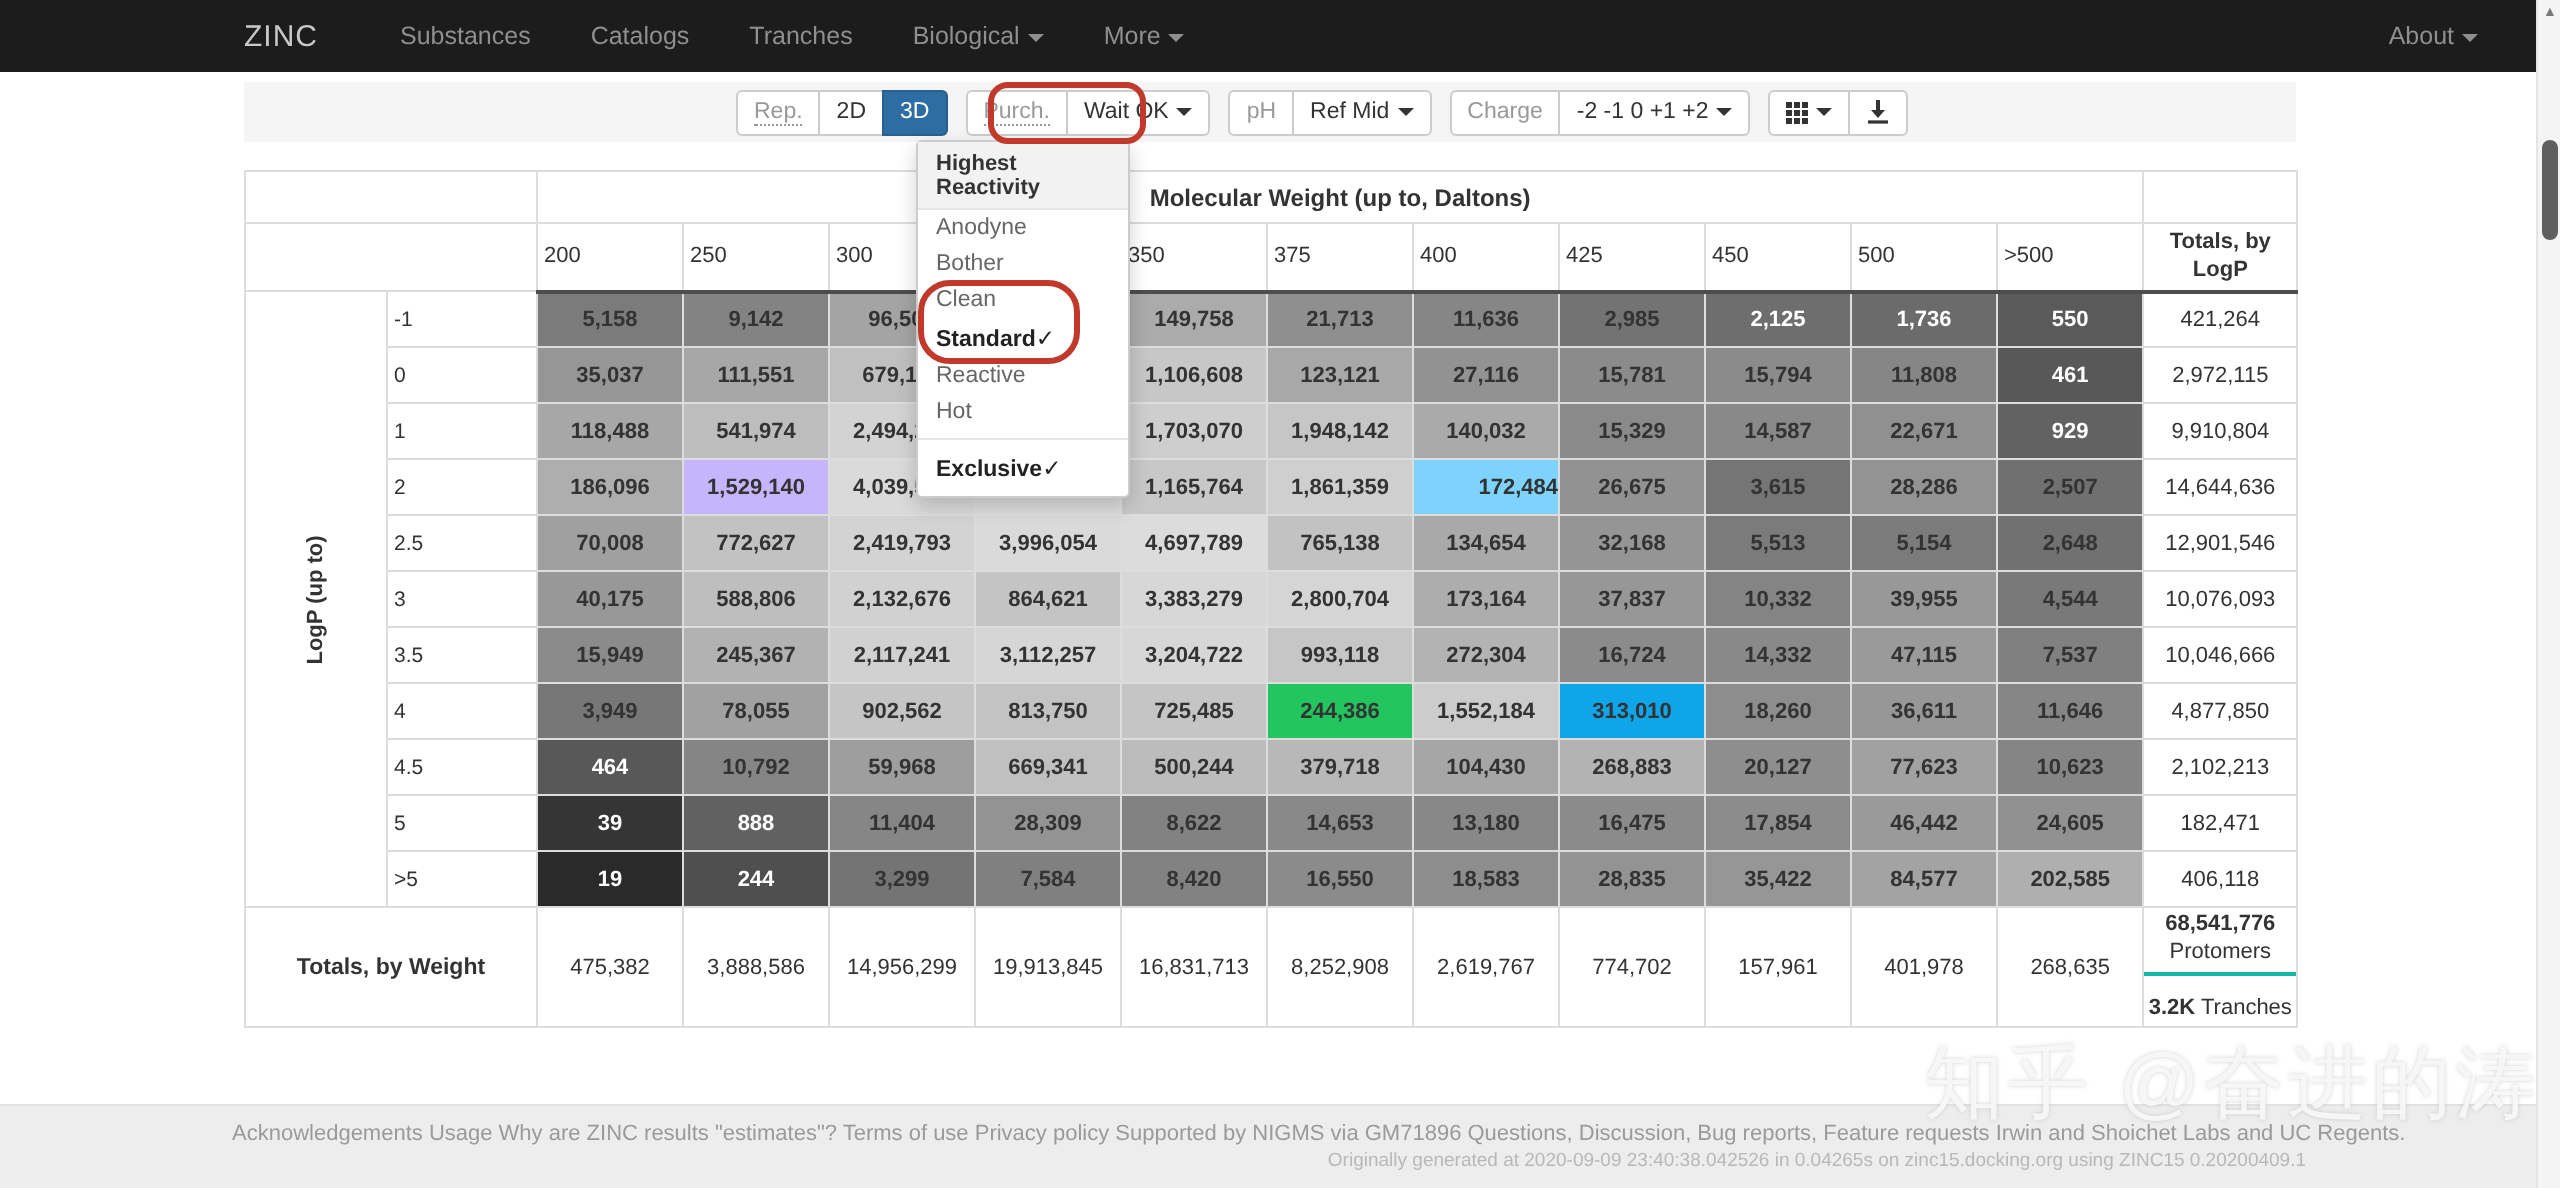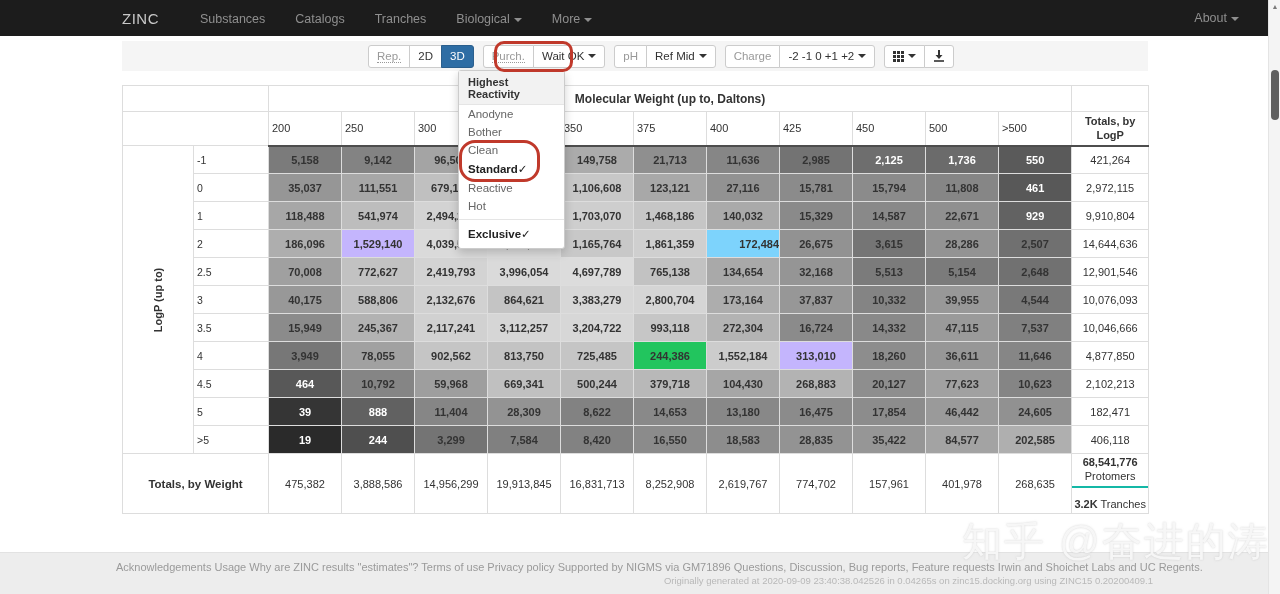--- a/index.html
+++ b/index.html
@@ -230,21 +230,21 @@
           <td class="cell" style="background: rgb(88, 88, 88); color: rgb(255, 255, 255);">461</td>
           <td class="rowtotal">2,972,115</td>
         </tr>
         <tr>
           <td class="rowlabel">1</td>
           <td class="cell" style="background: rgb(167, 167, 167); color: rgb(51, 51, 51);">118,488</td>
           <td class="cell" style="background: rgb(189, 189, 189); color: rgb(51, 51, 51);">541,974</td>
           <td class="cell" style="background: rgb(211, 211, 211); color: rgb(51, 51, 51);">2,494,200</td>
           <td class="cell" style="background: rgb(217, 217, 217); color: rgb(51, 51, 51);">3,827,076</td>
           <td class="cell" style="background: rgb(206, 206, 206); color: rgb(51, 51, 51);">1,703,070</td>
-          <td class="cell" style="background: rgb(198, 198, 198); color: rgb(51, 51, 51);">1,468,186</td>
+          <td class="cell" style="background: rgb(198, 198, 198); color: rgb(51, 51, 51);">1,948,142</td>
           <td class="cell" style="background: rgb(170, 170, 170); color: rgb(51, 51, 51);">140,032</td>
           <td class="cell" style="background: rgb(138, 138, 138); color: rgb(51, 51, 51);">15,329</td>
           <td class="cell" style="background: rgb(137, 137, 137); color: rgb(51, 51, 51);">14,587</td>
           <td class="cell" style="background: rgb(144, 144, 144); color: rgb(51, 51, 51);">22,671</td>
           <td class="cell" style="background: rgb(98, 98, 98); color: rgb(255, 255, 255);">929</td>
           <td class="rowtotal">9,910,804</td>
         </tr>
         <tr>
           <td class="rowlabel">2</td>
           <td class="cell" style="background: rgb(174, 174, 174); color: rgb(51, 51, 51);">186,096</td>
@@ -307,21 +307,21 @@
         </tr>
         <tr>
           <td class="rowlabel">4</td>
           <td class="cell" style="background: rgb(119, 119, 119); color: rgb(51, 51, 51);">3,949</td>
           <td class="cell" style="background: rgb(161, 161, 161); color: rgb(51, 51, 51);">78,055</td>
           <td class="cell" style="background: rgb(197, 197, 197); color: rgb(51, 51, 51);">902,562</td>
           <td class="cell" style="background: rgb(195, 195, 195); color: rgb(51, 51, 51);">813,750</td>
           <td class="cell" style="background: rgb(197, 197, 197); color: rgb(51, 51, 51);">725,485</td>
           <td class="cell" style="background: #22c55e; color: rgb(51, 51, 51);">244,386</td>
           <td class="cell" style="background: rgb(204, 204, 204); color: rgb(51, 51, 51);">1,552,184</td>
-          <td class="cell" style="background: #c4b5fd; color: rgb(51, 51, 51); margin-left: 16px;">313,010</td>
+          <td class="cell" style="background: #0ea5e9; color: rgb(51, 51, 51); margin-left: 16px;">313,010</td>
           <td class="cell" style="background: rgb(141, 141, 141); color: rgb(51, 51, 51);">18,260</td>
           <td class="cell" style="background: rgb(151, 151, 151); color: rgb(51, 51, 51);">36,611</td>
           <td class="cell" style="background: rgb(134, 134, 134); color: rgb(51, 51, 51);">11,646</td>
           <td class="rowtotal">4,877,850</td>
         </tr>
         <tr>
           <td class="rowlabel">4.5</td>
           <td class="cell" style="background: rgb(88, 88, 88); color: rgb(255, 255, 255);">464</td>
           <td class="cell" style="background: rgb(133, 133, 133); color: rgb(51, 51, 51);">10,792</td>
           <td class="cell" style="background: rgb(158, 158, 158); color: rgb(51, 51, 51);">59,968</td>

